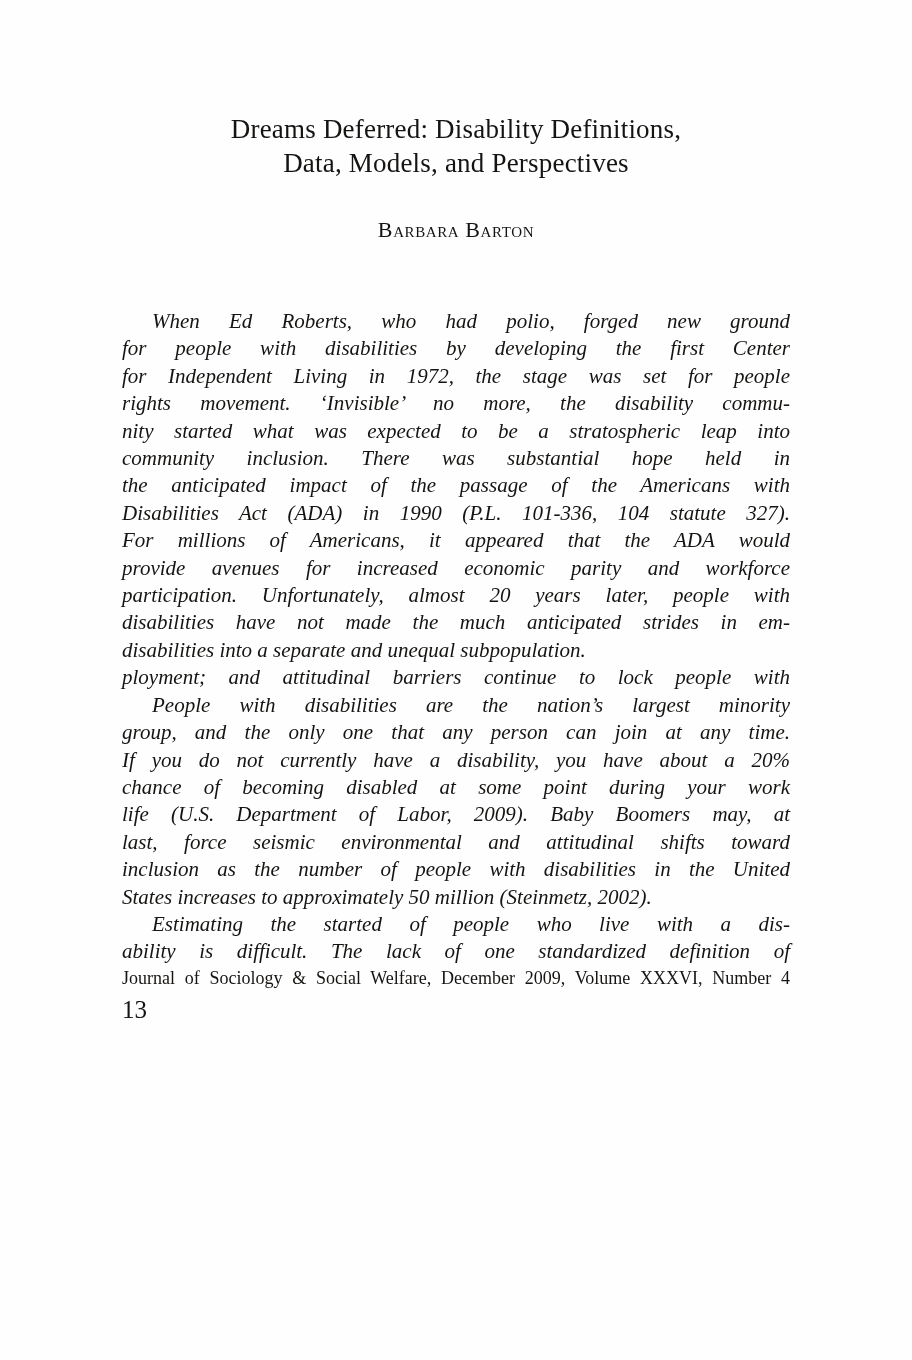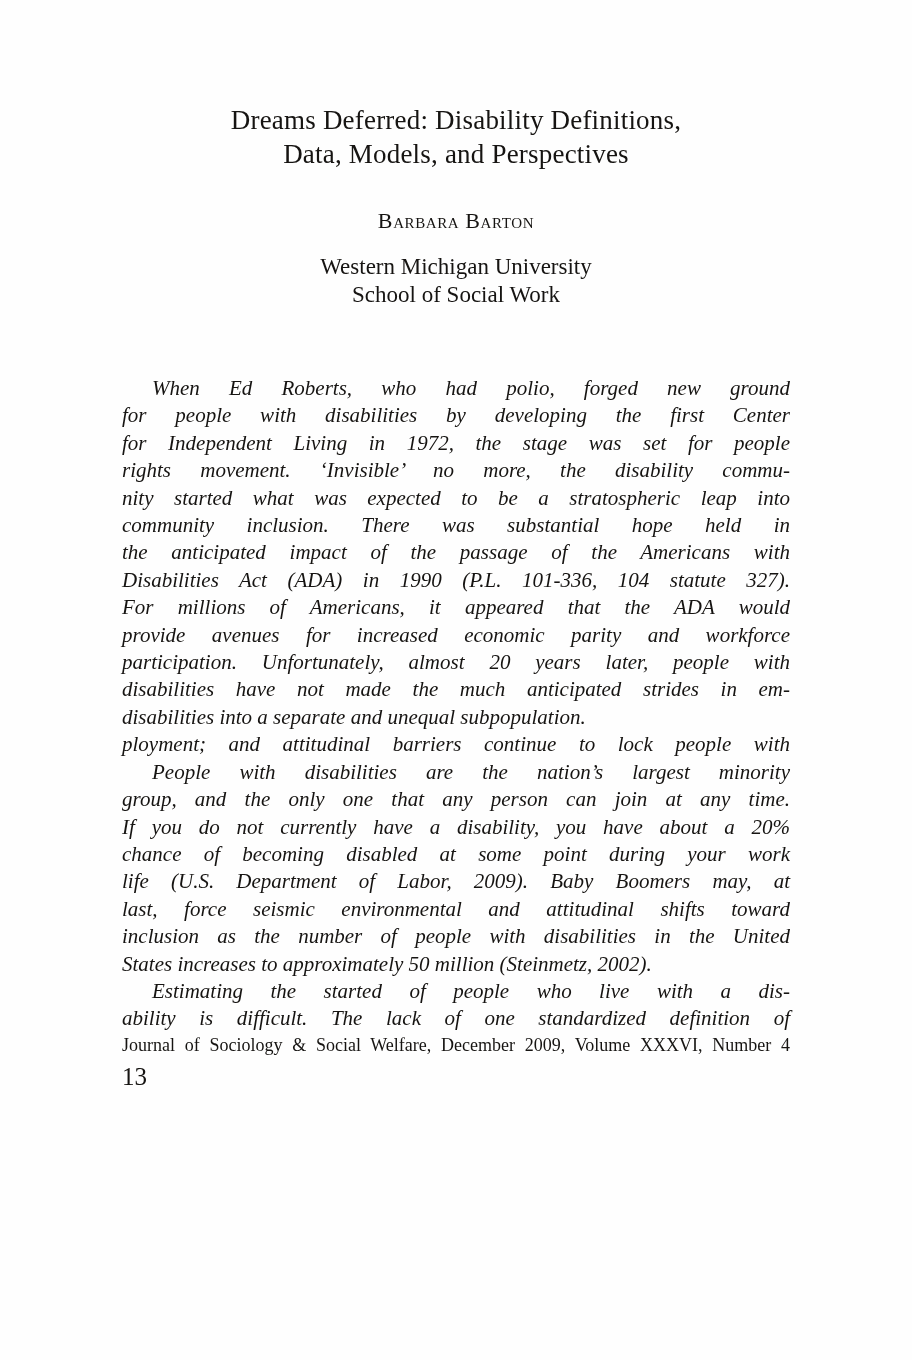--- a/index.html
+++ b/index.html
@@ -12,22 +12,22 @@
     width: 912px;
     height: 1360px;
     margin: 0 auto;
     background: #fefefe;
     color: #161412;
     font-family: "Liberation Serif", serif;
     overflow: hidden;
   }
   .content {
     width: 668px;
-    margin: 15px auto;
-    padding-top: 88px;
+    margin: 0 auto;
+    padding-top: 112px;
   }
   .title {
     text-align: center;
     font-size: 27px;
     line-height: 34px;
     letter-spacing: 0.2px;
   }
   .author {
     text-align: center;
     font-variant: small-caps;
@@ -70,24 +70,20 @@
 </head>
 <body>
 
 <div class="page">
   <div class="content">
     <div class="title">
       <div>Dreams Deferred: Disability Definitions,</div>
       <div>Data, Models, and Perspectives</div>
     </div>
     <div class="author">Barbara Barton</div>
-    <div class="affiliation">
-      <div>Western Michigan University</div>
-      <div>School of Social Work</div>
-    </div>
     <div class="body-text">
         <div class="paragraph">
           <div class="line indent">When Ed Roberts, who had polio, forged new ground</div>
           <div class="line">for people with disabilities by developing the first Center</div>
           <div class="line">for Independent Living in 1972, the stage was set for people</div>
           <div class="line">rights movement. ‘Invisible’ no more, the disability commu-</div>
           <div class="line">nity started what was expected to be a stratospheric leap into</div>
           <div class="line">community inclusion. There was substantial hope held in</div>
           <div class="line">the anticipated impact of the passage of the Americans with</div>
           <div class="line">Disabilities Act (ADA) in 1990 (P.L. 101-336, 104 statute 327).</div>

